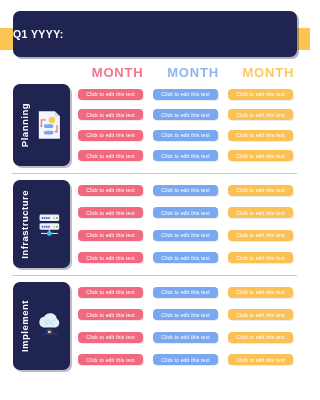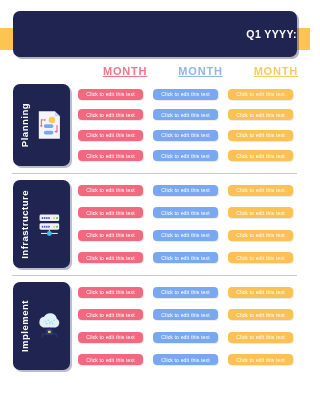--- a/index.html
+++ b/index.html
@@ -31,21 +31,21 @@
   .title-card {
     position: absolute;
     left: 13px;
     right: 13px;
     top: 11px;
     bottom: 5px;
     background: #1f2450;
     border-radius: 7px;
     display: flex;
     flex-direction: column;
-    align-items: flex-end;
+    align-items: flex-start;
     justify-content: center;
     box-shadow: 2px 2px 0 rgba(31,36,80,0.35);
   }
   .title-line1 {
     color: #ffffff;
     font-size: 10.5px;
     font-weight: bold;
     letter-spacing: 0.4px;
     line-height: 13px;
   }
@@ -60,27 +60,26 @@
   
   .months-row {
     display: flex;
     margin-left: 72px;
     margin-right: 12px;
     margin-top: 3px;
     height: 14px;
   }
   .month-label {
     flex: 1;
-    font-size: 11px;
+    font-size: 13px;
     font-weight: bold;
     letter-spacing: 0.8px;
-    text-align: right;
+    text-align: center;
     padding-left: 16px;
     box-sizing: border-box;
-    text-decoration: underline;
   }
   .month-label.c0 { color: #f4768a; }
   .month-label.c1 { color: #8fb6ef; }
   .month-label.c2 { color: #fbc961; }
 
   
   .section {
     position: relative;
     display: flex;
     margin-left: 13px;

